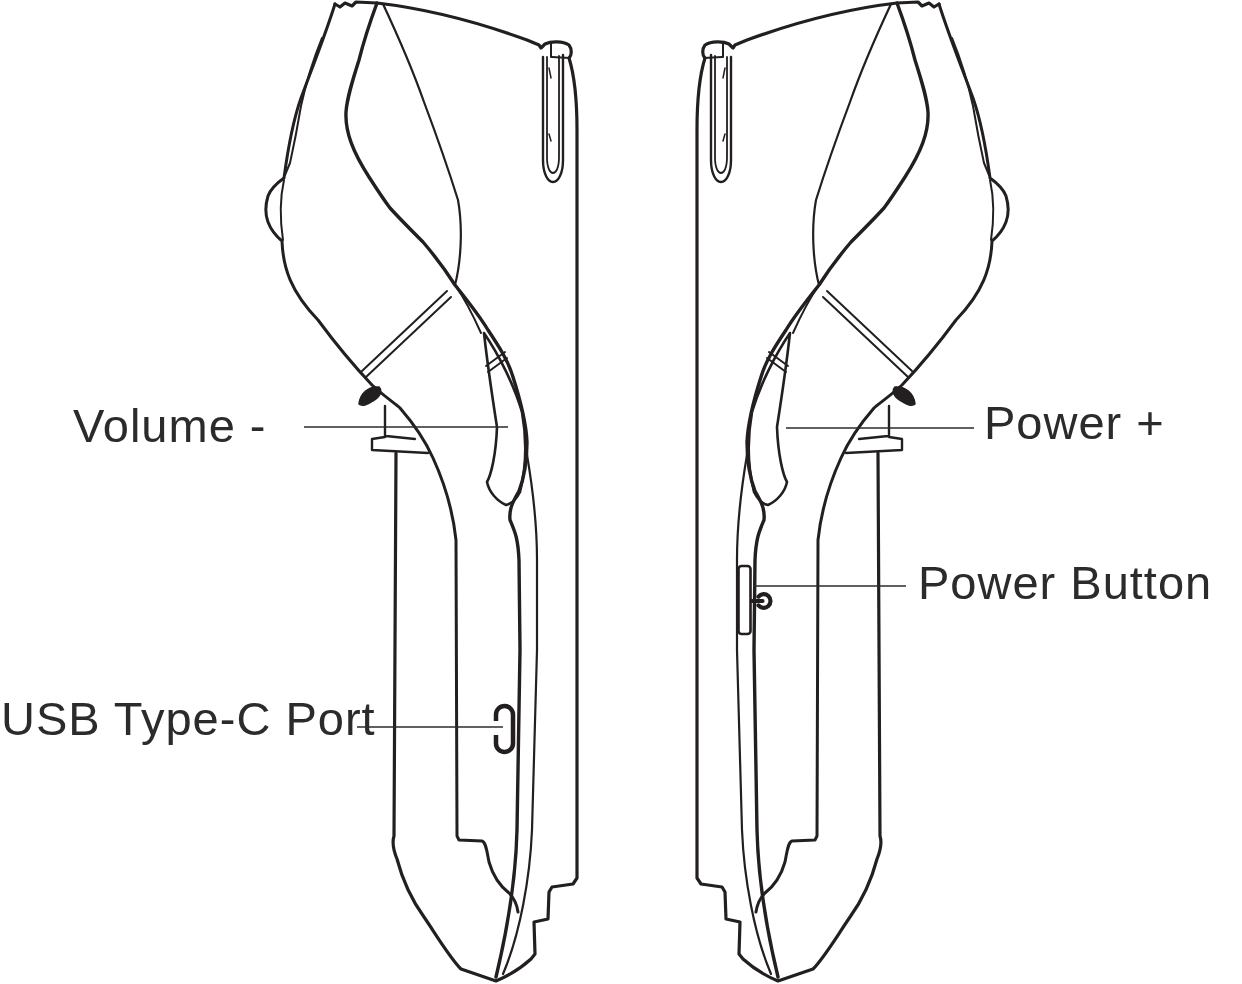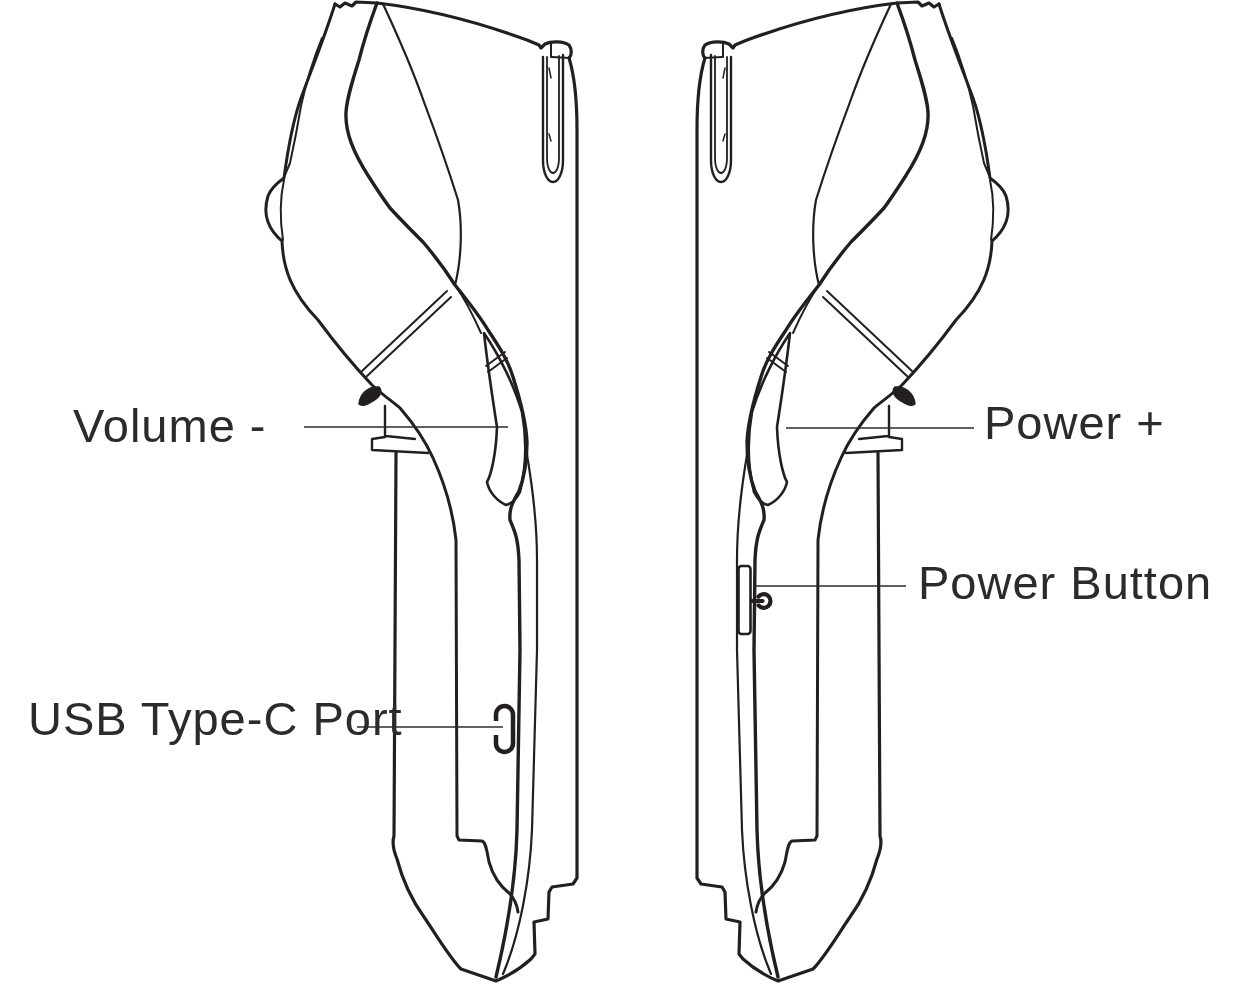--- a/index.html
+++ b/index.html
@@ -16,21 +16,21 @@
     color:#2b2b2b;
     font-size:47px;
     letter-spacing:1px;
     line-height:1.15;
     white-space:nowrap;
     font-weight:400;
   }
   .lbl-volume-minus{left:73px;top:399px;}
   .lbl-volume-plus{left:984px;top:396px;}
   .lbl-power{left:874px;top:556px;margin-left:44px;}
-  .lbl-usb{left:1px;top:692px;margin-left:27px;}
+  .lbl-usb{left:1px;top:692px;}
 </style>
 </head>
 <body>
 
 <div class="stage">
 
   <svg width="1242" height="984" viewBox="0 0 1242 984">
     <defs>
       <g id="profile" fill="none" stroke="#231f20" stroke-linecap="round" stroke-linejoin="round">
 

